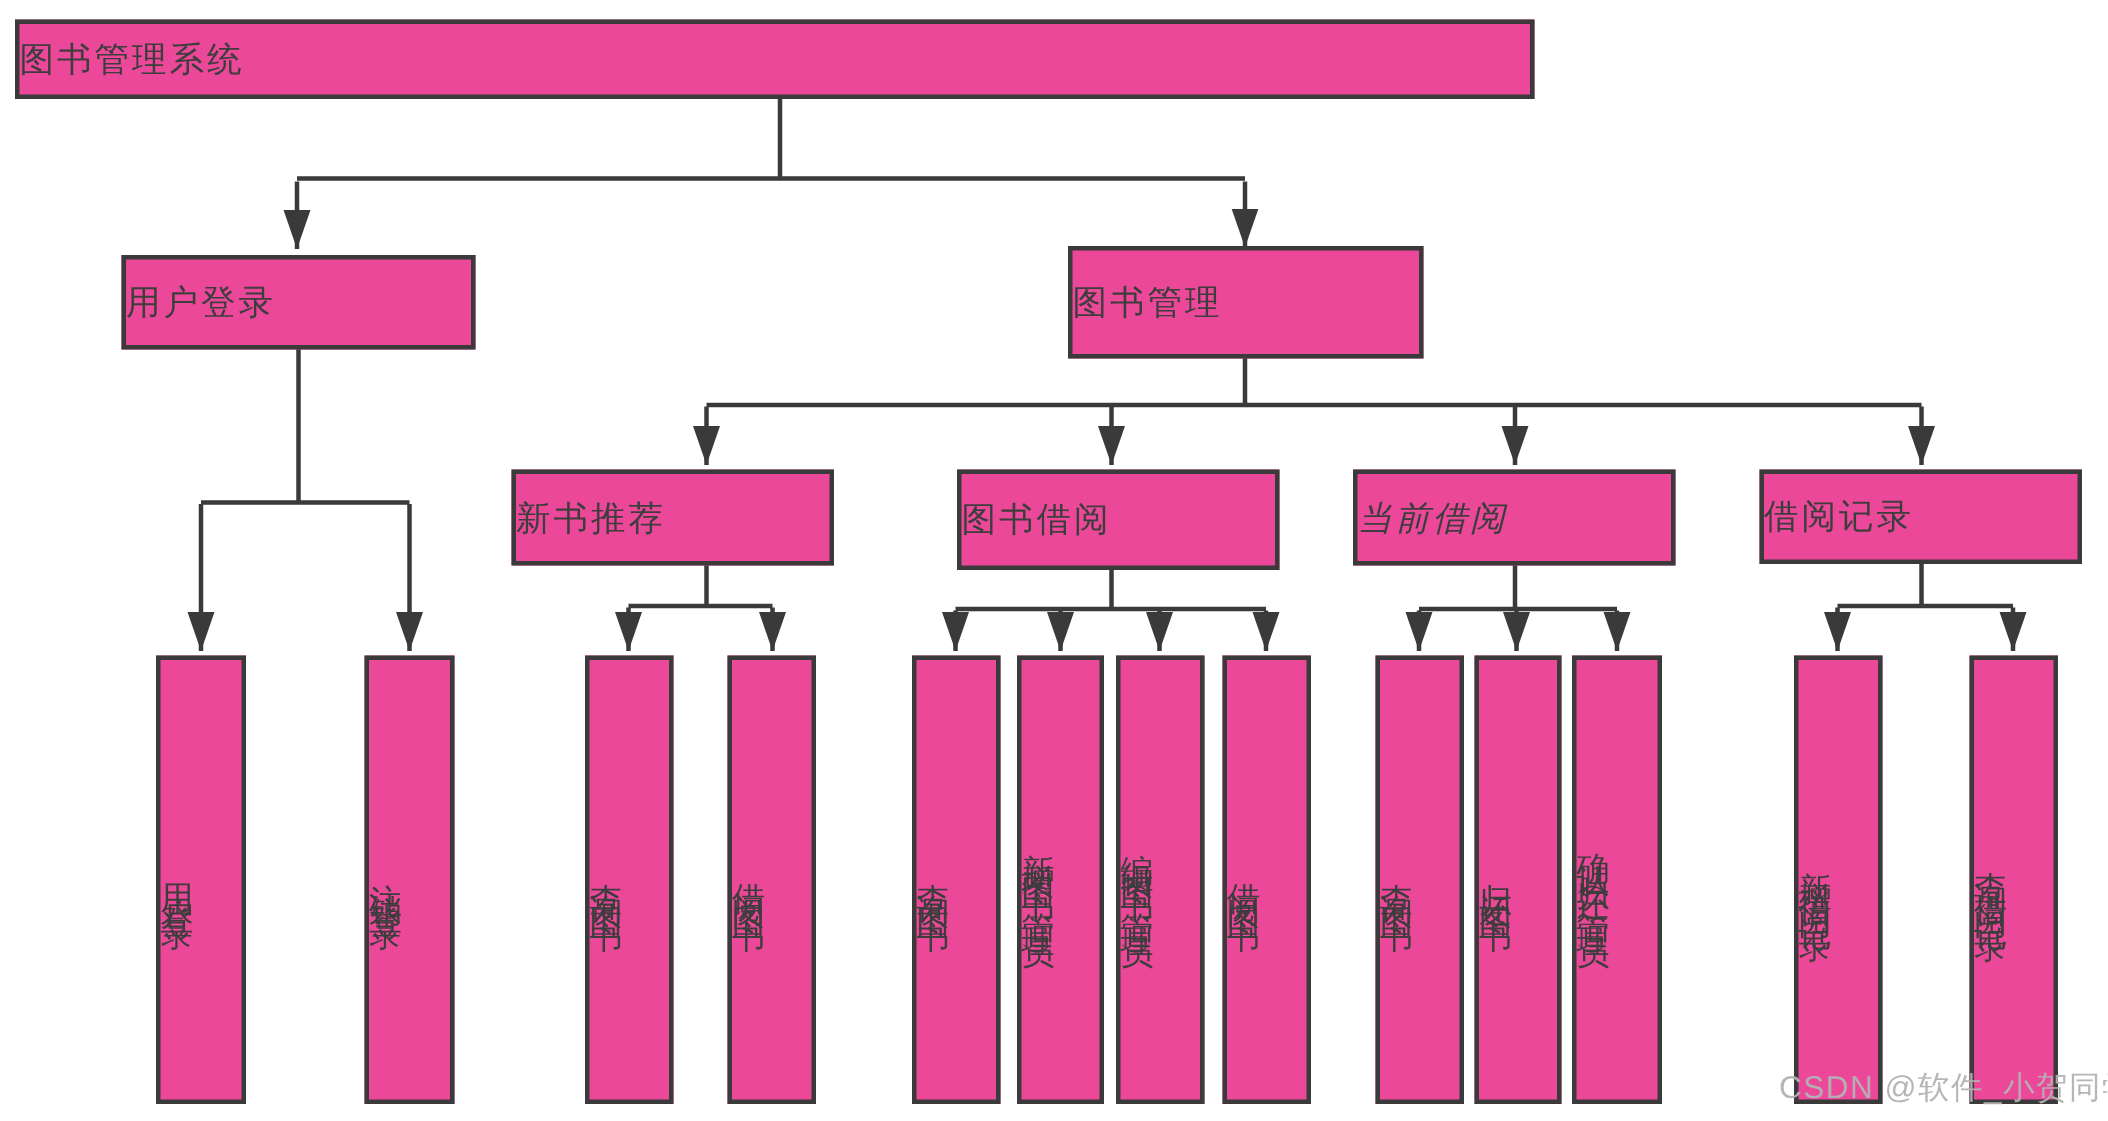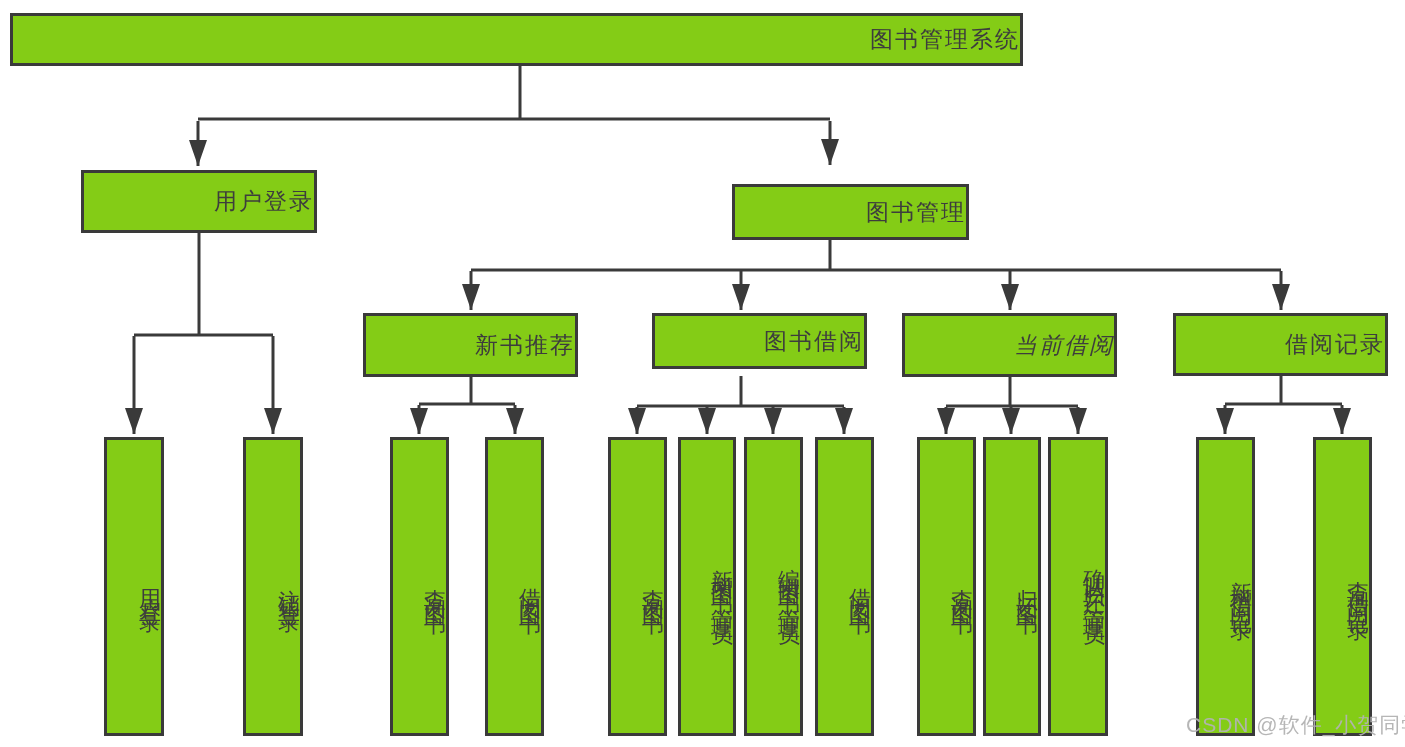--- a/index.html
+++ b/index.html
@@ -6,22 +6,22 @@
   .canvas {
     position:relative; width:1405px; height:747px;
     background:#ffffff; font-family:"Liberation Sans", sans-serif;
     overflow:hidden;
   }
   .connector-layer { position:absolute; left:0; top:0; z-index:1; }
   .connector-layer path.line { fill:none; stroke:#3a3a3a; stroke-width:3; }
   .connector-layer line.arrow { stroke:#3a3a3a; stroke-width:3; }
   .box {
     position:absolute; box-sizing:border-box;
-    border:3px solid #3a3a3a; background:#84cc16;
-    display:flex; align-items:center; justify-content:flex-end;
+    border:3px solid #3a3a3a; background:#ec4899;
+    display:flex; align-items:center; justify-content:flex-start;
     color:#3d3d3d; z-index:2;
   }
   .h-label { font-size:23px; letter-spacing:2px; white-space:nowrap; }
   .v-label {
     writing-mode:vertical-rl; text-orientation:mixed;
     font-size:22px; letter-spacing:8px; line-height:1;
     white-space:nowrap;
   }
   .watermark {
     position:absolute; left:1186px; top:711px; z-index:5;
@@ -76,28 +76,28 @@
     <line class="arrow" x1="1342" y1="405" x2="1342" y2="434" marker-end="url(#arr)"></line>
   </svg>
 
   <div class="box" style="left:10px; top:13px; width:1013px; height:53px;">
     <span class="h-label">图书管理系统</span>
   </div>
 
   <div class="box" style="left:81px; top:170px; width:236px; height:63px;">
     <span class="h-label">用户登录</span>
   </div>
-  <div class="box" style="left:712px; top:184px; width:237px; height:56px;margin-left:20px;">
+  <div class="box" style="left:712px; top:164px; width:237px; height:75px;">
     <span class="h-label">图书管理</span>
   </div>
 
-  <div class="box" style="left:363px; top:313px; width:215px; height:64px;">
+  <div class="box" style="left:341px; top:313px; width:215px; height:64px;">
     <span class="h-label">新书推荐</span>
   </div>
-  <div class="box" style="left:652px; top:313px; width:215px; height:56px;">
+  <div class="box" style="left:638px; top:313px; width:215px; height:67px;">
     <span class="h-label">图书借阅</span>
   </div>
   <div class="box" style="left:902px; top:313px; width:215px; height:64px;font-style:italic;">
     <span class="h-label">当前借阅</span>
   </div>
   <div class="box" style="left:1173px; top:313px; width:215px; height:63px;">
     <span class="h-label">借阅记录</span>
   </div>
 
   <div class="box" style="left:104px; top:437px; width:60px; height:299px;">

